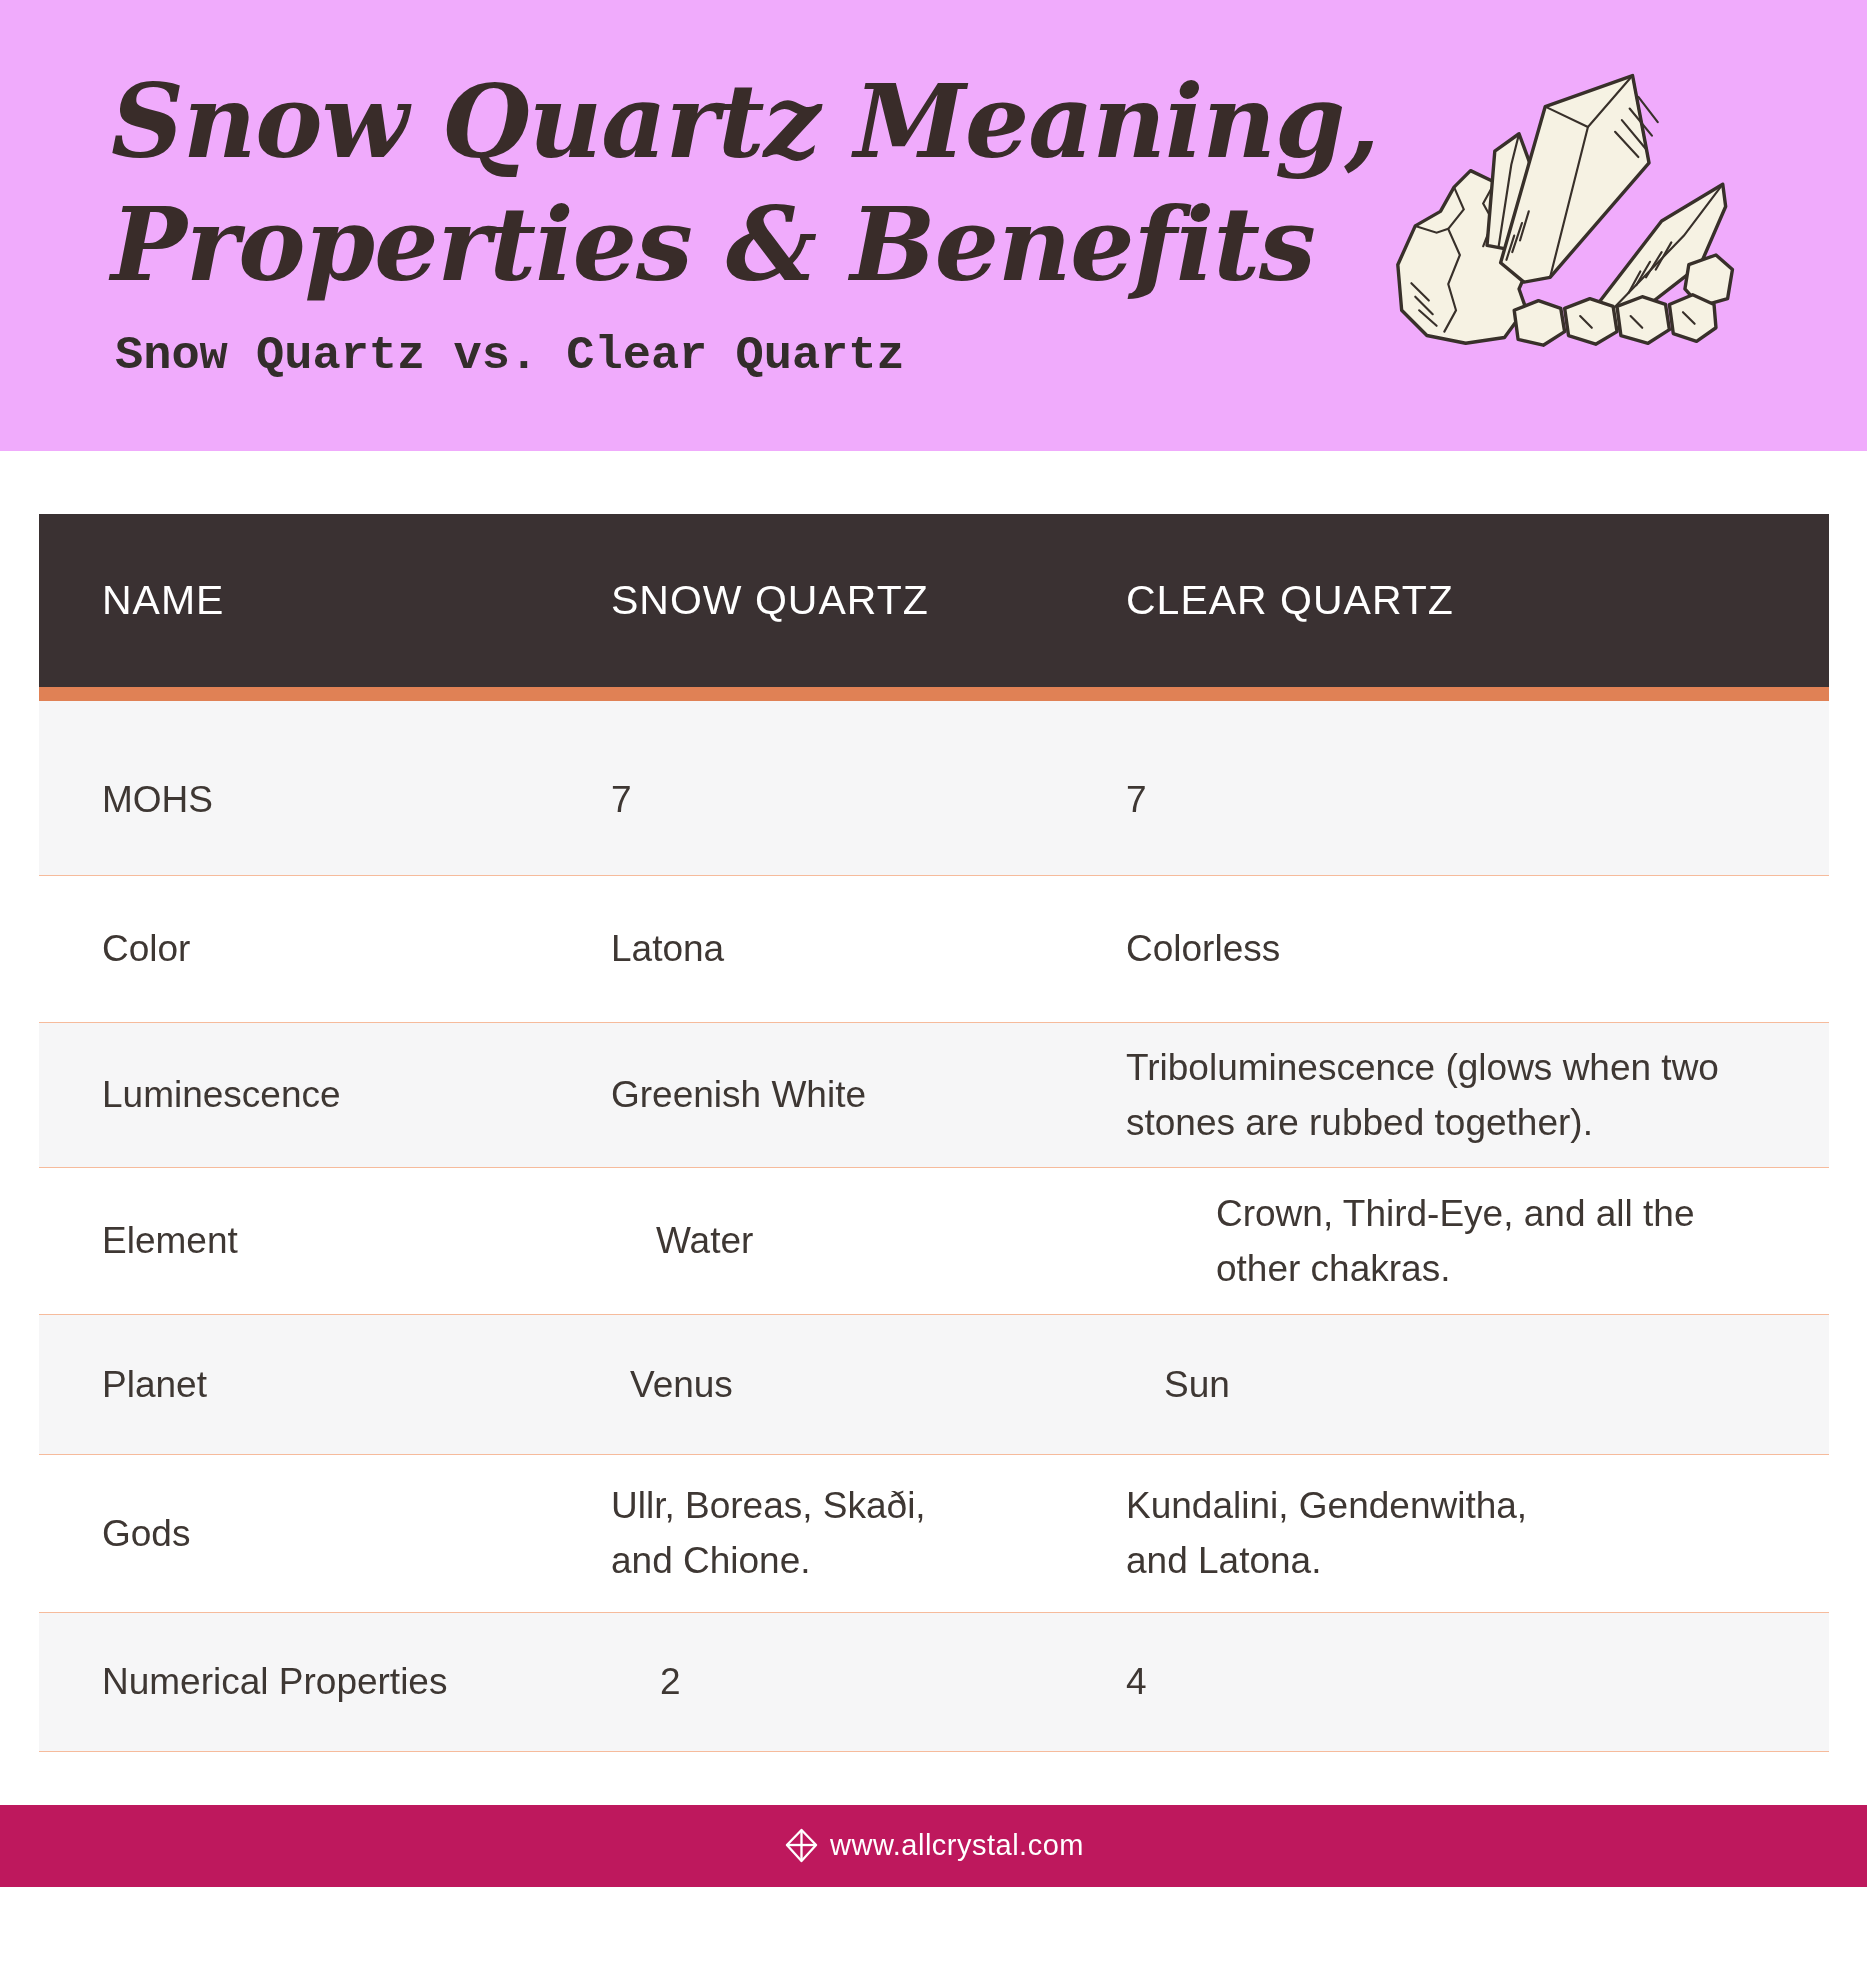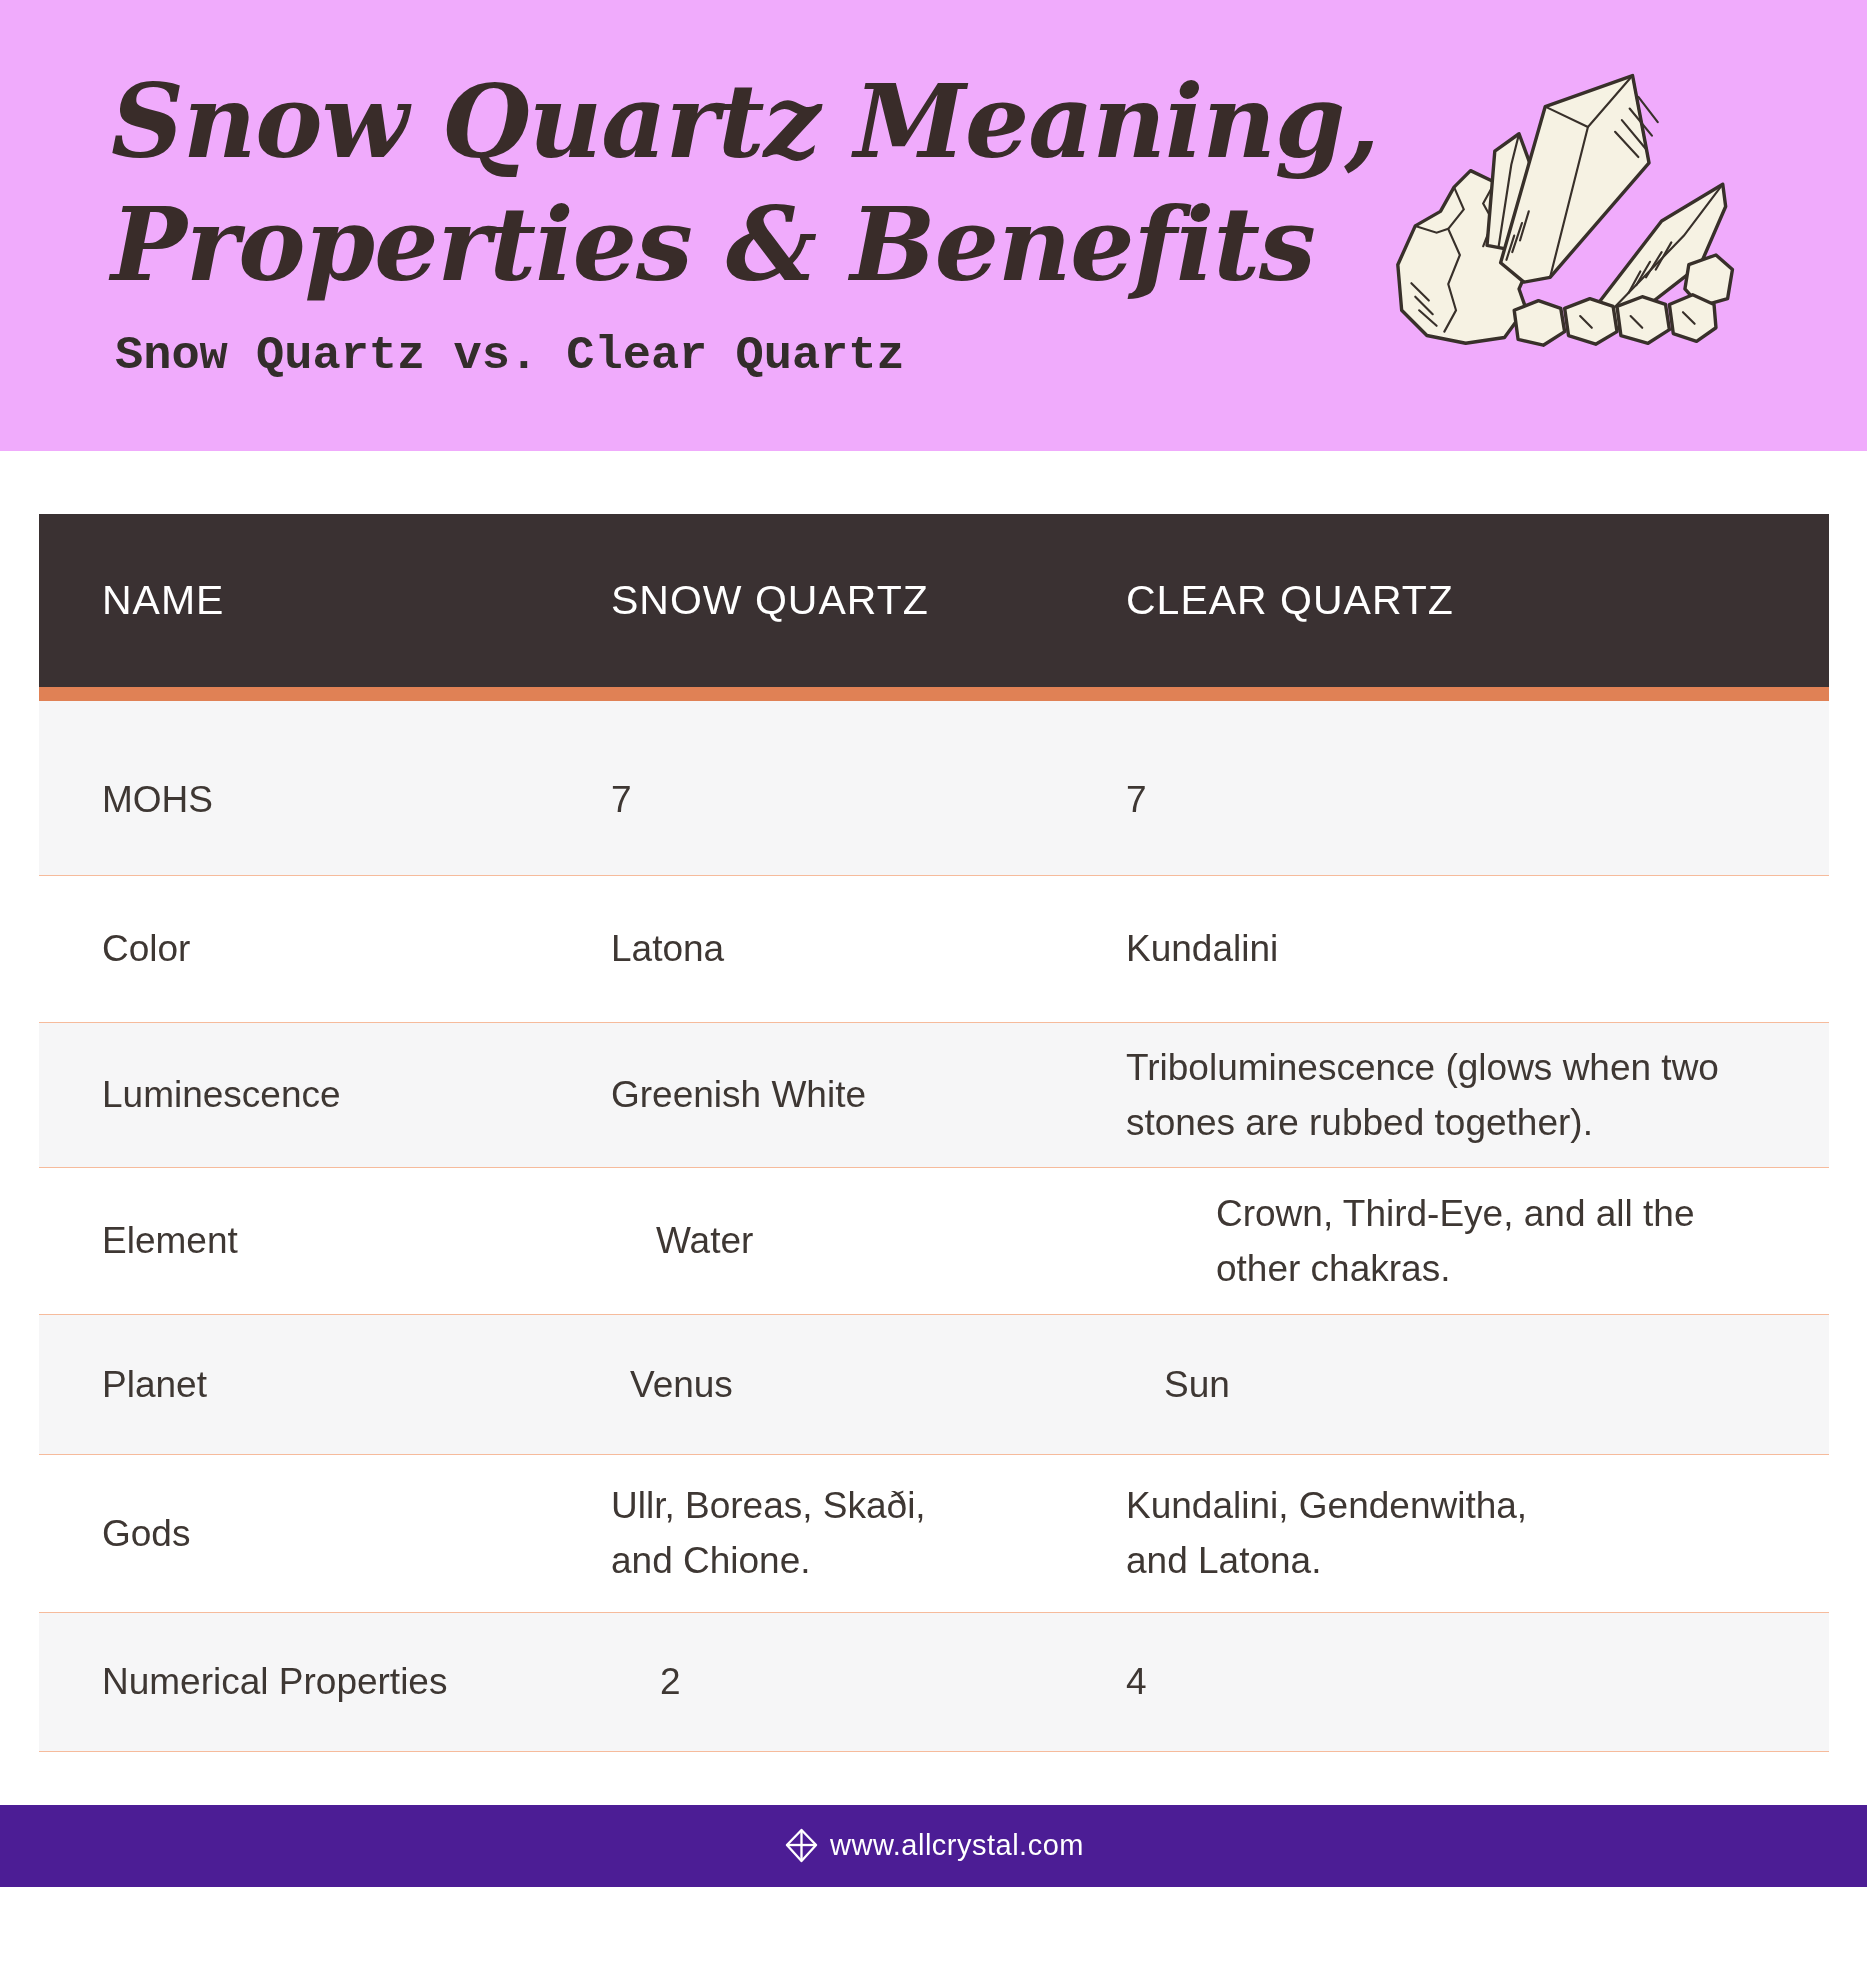--- a/index.html
+++ b/index.html
@@ -85,21 +85,21 @@
   .r4 { height: 140px; gap: 19px; }
   .r5 { height: 158px; }
   .r6 { height: 139px; }
   .r6 .cell-snow { padding-left: 49px; }
 
   
   .footer {
     margin-top: 53px;
     width: 1868px;
     height: 82px;
-    background: #4c1d95;
+    background: #be185d;
     display: flex;
     align-items: center;
     justify-content: center;
     gap: 11px;
   }
   .footer-text {
     color: #ffffff;
     font-size: 29px;
     letter-spacing: 0.5px;
   }
@@ -156,21 +156,21 @@
   <div class="accent-bar"></div>
 
   <div class="trow r0 bg-alt">
     <div class="cell cell-name">MOHS</div>
     <div class="cell cell-snow">7</div>
     <div class="cell cell-clear">7</div>
   </div>
   <div class="trow r1 bg-white">
     <div class="cell cell-name">Color</div>
     <div class="cell cell-snow">Latona</div>
-    <div class="cell cell-clear">Kundalini</div>
+    <div class="cell cell-clear">Colorless</div>
   </div>
   <div class="trow r2 bg-alt">
     <div class="cell cell-name">Luminescence</div>
     <div class="cell cell-snow">Greenish White</div>
     <div class="cell cell-clear">Triboluminescence (glows when two
 stones are rubbed together).</div>
   </div>
   <div class="trow r3 bg-white">
     <div class="cell cell-name">Element</div>
     <div class="cell cell-snow">Water</div>

